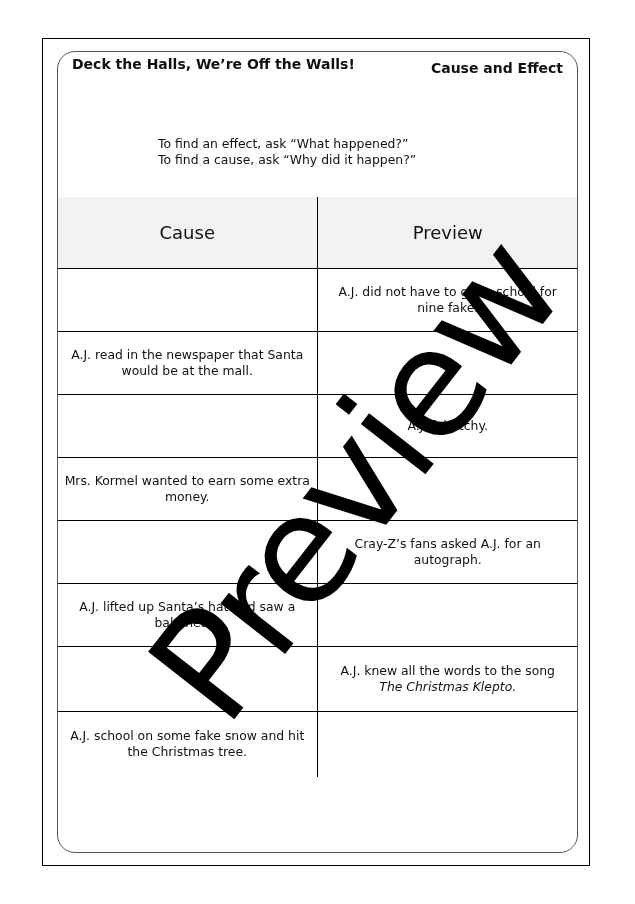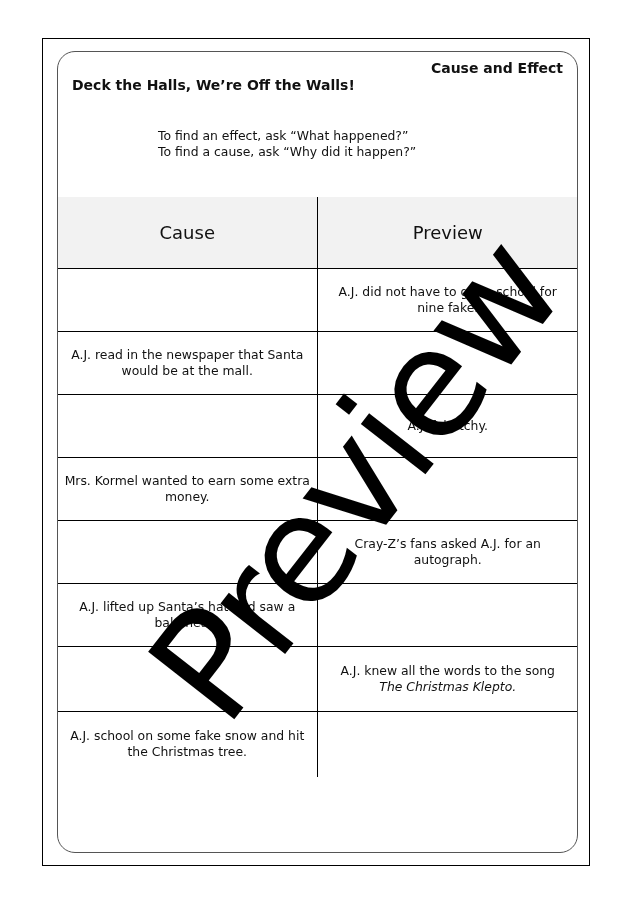--- a/index.html
+++ b/index.html
@@ -2,24 +2,24 @@
 <html><head>
 <meta charset="utf-8">
 <style>
   html, body { margin:0; padding:0; background:#ffffff; }
   body { width:635px; height:904px; position:relative; overflow:hidden;
          font-family:"DejaVu Sans", "Liberation Sans", sans-serif; color:#111; }
   .frame { position:absolute; left:42px; top:38px; width:548px; height:828px;
            border:1px solid #000; box-sizing:border-box; }
   .card { position:absolute; left:57px; top:51px; width:521px; height:802px;
           border:1px solid #555; border-radius:18px; box-sizing:border-box; overflow:hidden; }
-  .title-left { position:absolute; left:14px; top:25px; font-size:14px; font-weight:bold; }
+  .title-left { position:absolute; left:14px; top:4px; font-size:14px; font-weight:bold; }
   .title-right { position:absolute; right:14px; top:8px; font-size:14px; font-weight:bold; }
   .intro { position:absolute; left:14px; top:41px; width:480px; font-size:12.4px; line-height:15px; }
-  .tips { position:absolute; left:100px; top:76px; font-size:12.4px; line-height:16px; }
+  .tips { position:absolute; left:100px; top:84px; font-size:12.4px; line-height:16px; }
   table.grid { position:absolute; left:0; top:145px; width:520px; border-collapse:collapse; table-layout:fixed;text-align:center; }
   table.grid col.c1 { width:259px; }
   table.grid col.c2 { width:261px; }
   table.grid th { background:#f2f2f2; height:71px; font-weight:normal; font-size:18px;
                   border-right:1px solid #000; border-bottom:1px solid #000; padding:0; }
   table.grid th:last-child { border-right:none; }
   table.grid td { height:63px; border-right:1px solid #000; border-bottom:1px solid #000;
                   font-size:12.4px; line-height:16px; padding:0 6px; vertical-align:middle; box-sizing:border-box; }
   table.grid td:last-child { border-right:none; }
   table.grid tr:last-child td { border-bottom:none; height:69px; }

